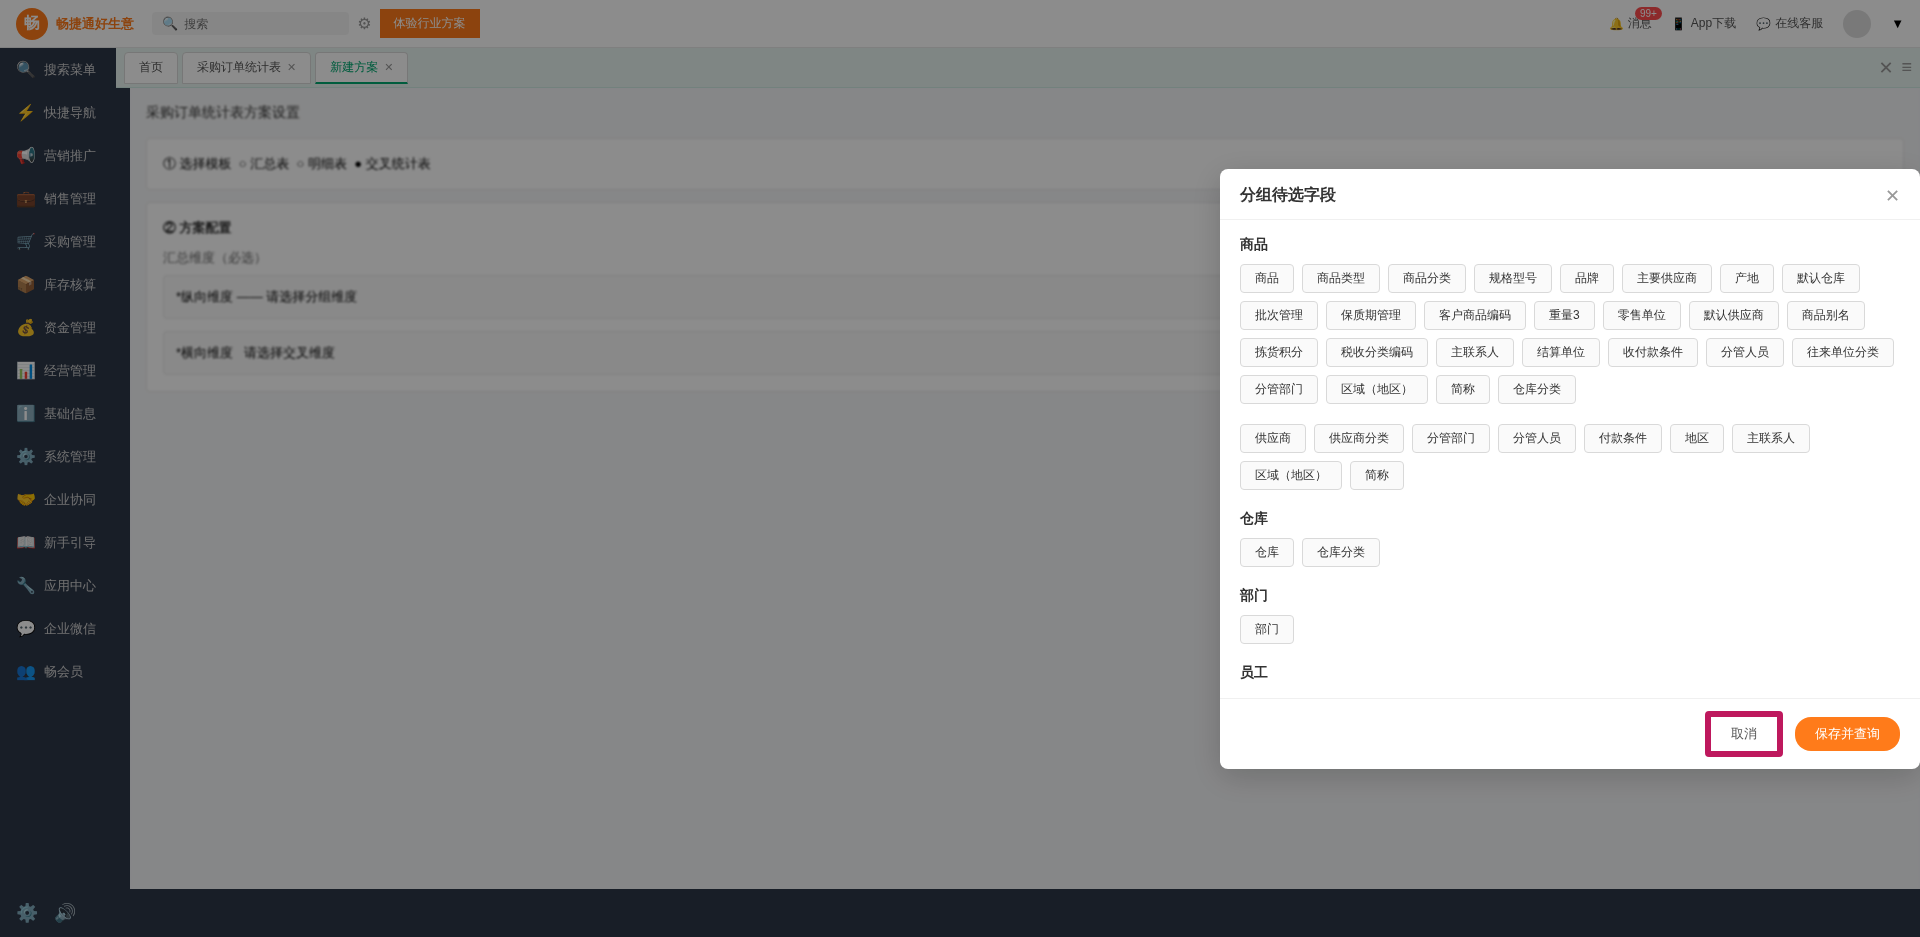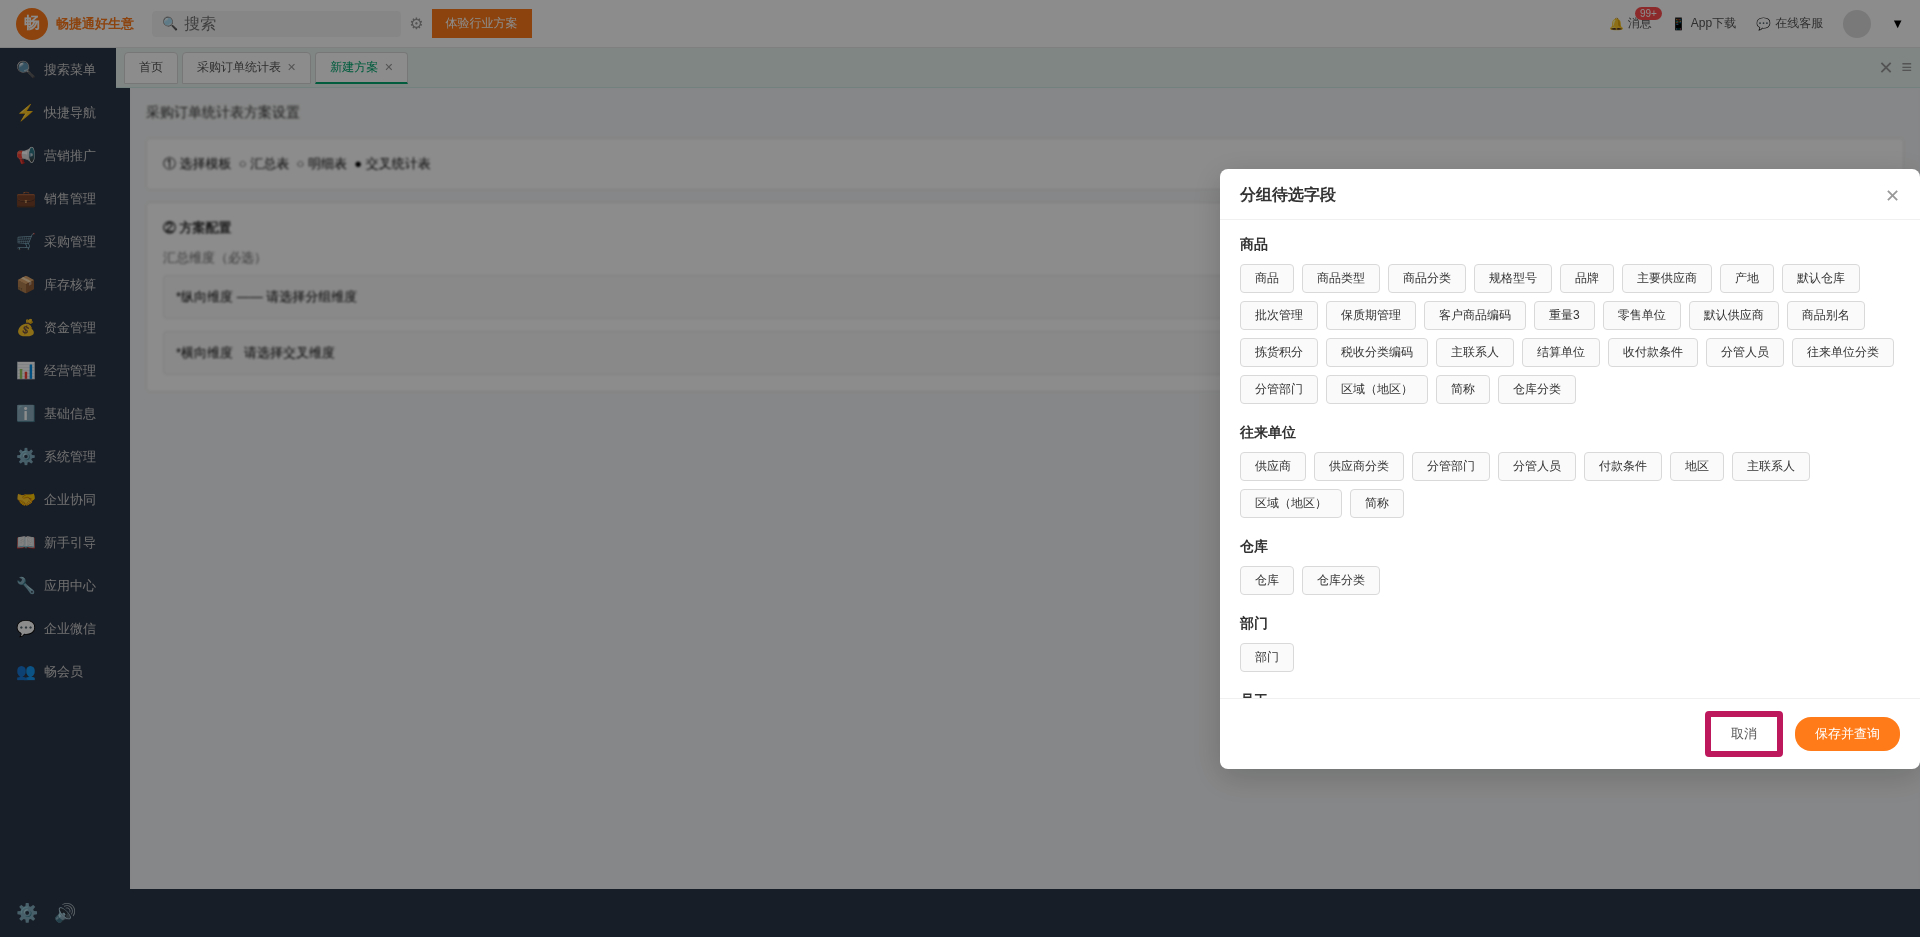--- a/index.html
+++ b/index.html
@@ -40,21 +40,21 @@
     }
     .search-box {
       display: flex; align-items: center;
       background: #f5f5f5;
       border-radius: 4px;
       padding: 4px 10px;
       gap: 6px;
       min-width: 180px;
     }
     .search-box input {
-      border: none; background: transparent; outline: none; font-size: 16px; color: #6d28d9;
+      border: none; background: transparent; outline: none; font-size: 12px; color: #6d28d9;
     }
     .settings-icon { color: #999; cursor: pointer; font-size: 16px; }
     .experience-btn {
       background: #ff7b1a;
       color: #fff;
       border: none;
       border-radius: 0;
       padding: 6px 14px;
       cursor: pointer;
       font-size: 12px;
@@ -415,21 +415,20 @@
             <span class="field-tag">收付款条件</span>
             <span class="field-tag">分管人员</span>
             <span class="field-tag">往来单位分类</span>
             <span class="field-tag">分管部门</span>
             <span class="field-tag">区域（地区）</span>
             <span class="field-tag">简称</span>
             <span class="field-tag">仓库分类</span>
           </div>
         </div>
         <div class="field-section">
-          <div class="section-label">往来单位</div>
           <div class="field-tags">
             <span class="field-tag">供应商</span>
             <span class="field-tag">供应商分类</span>
             <span class="field-tag">分管部门</span>
             <span class="field-tag">分管人员</span>
             <span class="field-tag">付款条件</span>
             <span class="field-tag">地区</span>
             <span class="field-tag">主联系人</span>
             <span class="field-tag">区域（地区）</span>
             <span class="field-tag">简称</span>

